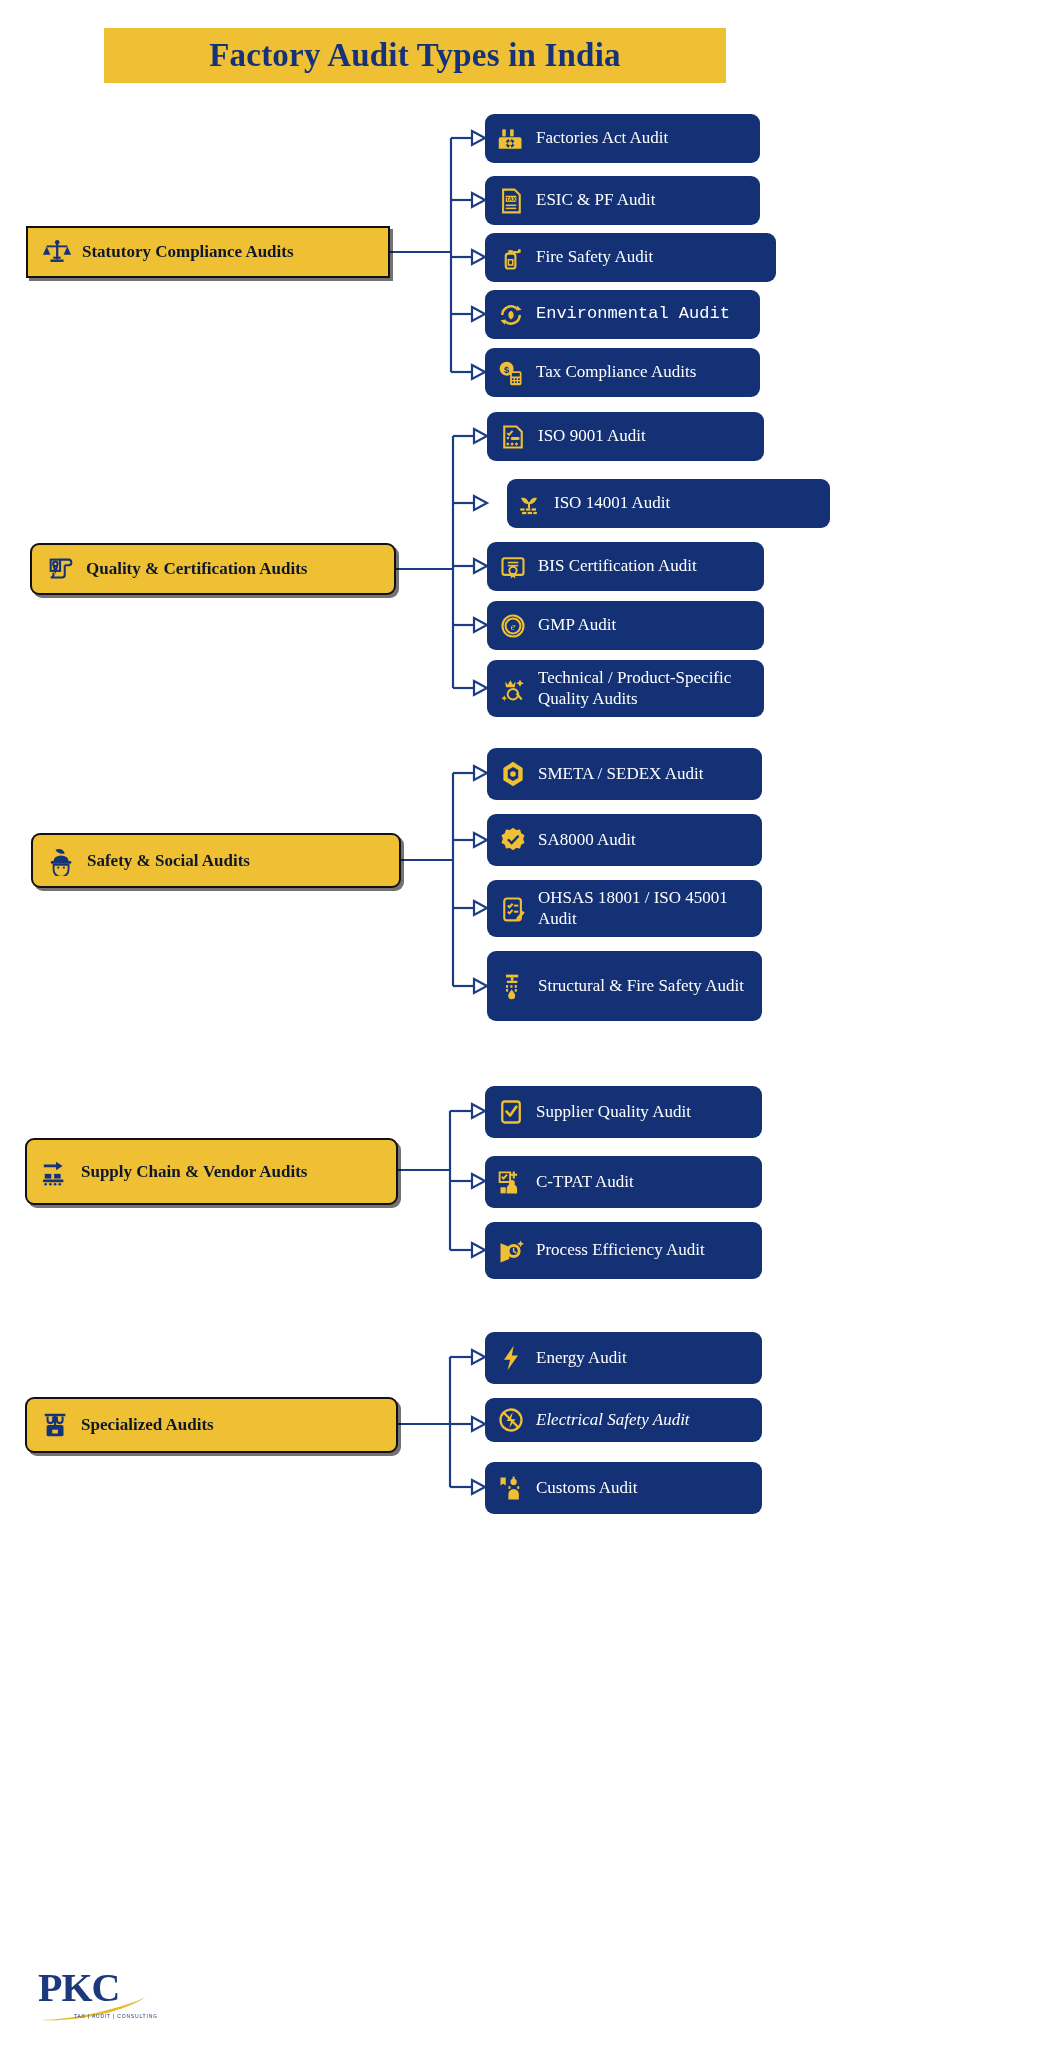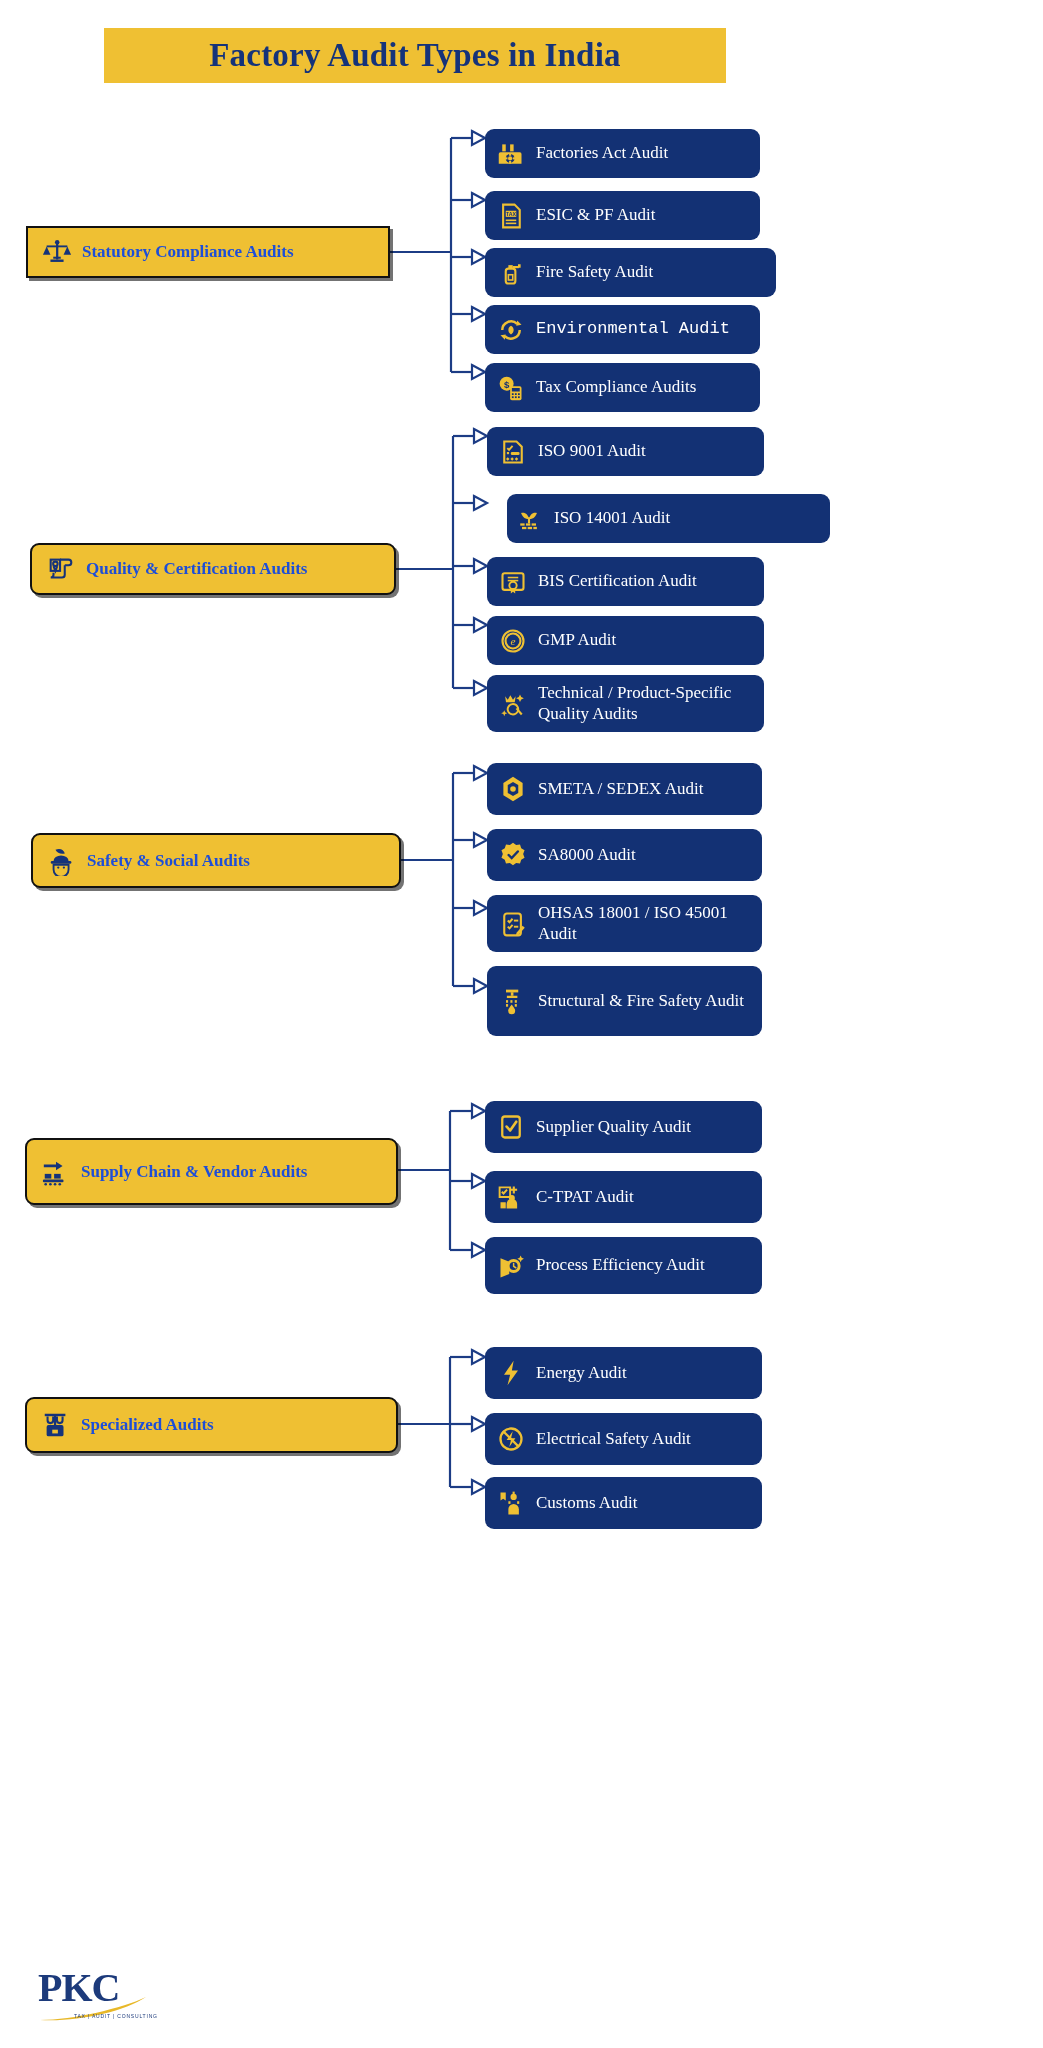--- a/index.html
+++ b/index.html
@@ -36,38 +36,37 @@
     background: #EFC033;
     border: 2px solid #111111;
     box-shadow: 3px 3px 0 rgba(0,0,0,0.55);
     display: flex;
     align-items: center;
     padding: 0 14px;
     gap: 10px;
   }
   .category-box.rounded { border-radius: 9px; }
   .category-label {
-    color: #1d4ed8;
+    color: #0f172a;
     font-size: 17px;
     font-weight: bold;
     line-height: 1.16;
   }
   .cat-icon { flex: 0 0 auto; width: 30px; height: 30px; display:block; }
   .cat-icon svg { display:block; width:30px; height:30px; }
 
   
   .item-box {
     position: absolute;
     background: #133174;
     border-radius: 9px;
     display: flex;
     align-items: center;
     padding: 0 12px;
     gap: 11px;
-    margin-top: 15px;
   }
   .item-label {
     color: #FFFFFF;
     font-size: 17px;
     line-height: 1.18;
   }
   .item-icon { flex: 0 0 auto; width: 28px; height: 28px; display:block; }
   .item-icon svg { display:block; width:28px; height:28px; }
 
   
@@ -509,21 +508,21 @@
 
 <div class="item-box" style="left:485px; top:1332px; width:277px; height:52px;">
   <span class="item-icon">
     <svg viewBox="0 0 32 32">
       <polygon points="19,2 8,18 15,18 12,30 24,13 17,13" fill="#EFC033"></polygon>
     </svg>
   </span>
   <span class="item-label">Energy Audit</span>
 </div>
 
-<div class="item-box" style="left:485px; top:1398px; width:277px; height:52px;">
+<div class="item-box" style="left:485px; top:1398px; width:277px; height:44px;font-style:italic;">
   <span class="item-icon">
     <svg viewBox="0 0 32 32">
       <circle cx="16" cy="16" r="12" fill="none" stroke="#EFC033" stroke-width="2.6"></circle>
       <polygon points="18,7 11,17 16,17 14,25 21,15 16,15" fill="#EFC033"></polygon>
       <line x1="7" y1="7" x2="25" y2="25" stroke="#EFC033" stroke-width="2.6"></line>
     </svg>
   </span>
   <span class="item-label">Electrical Safety Audit</span>
 </div>
 

